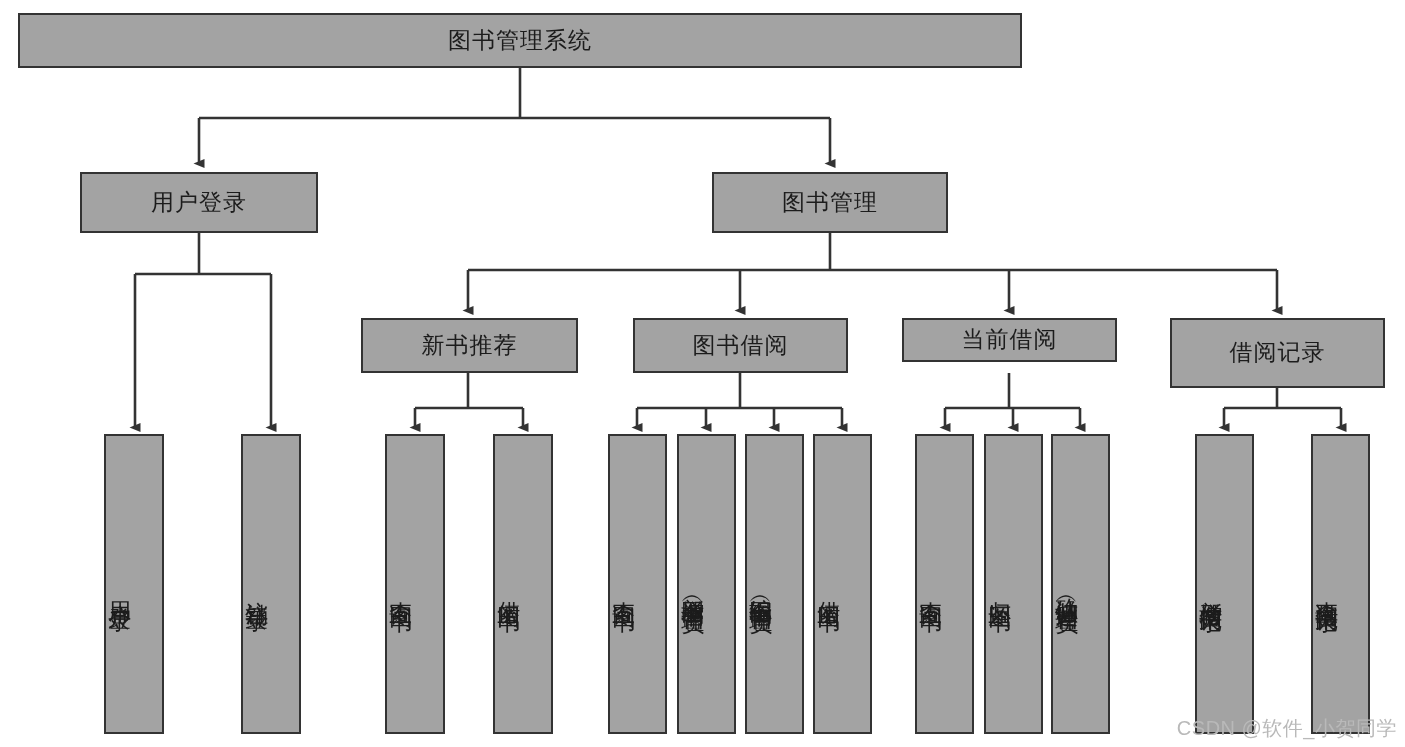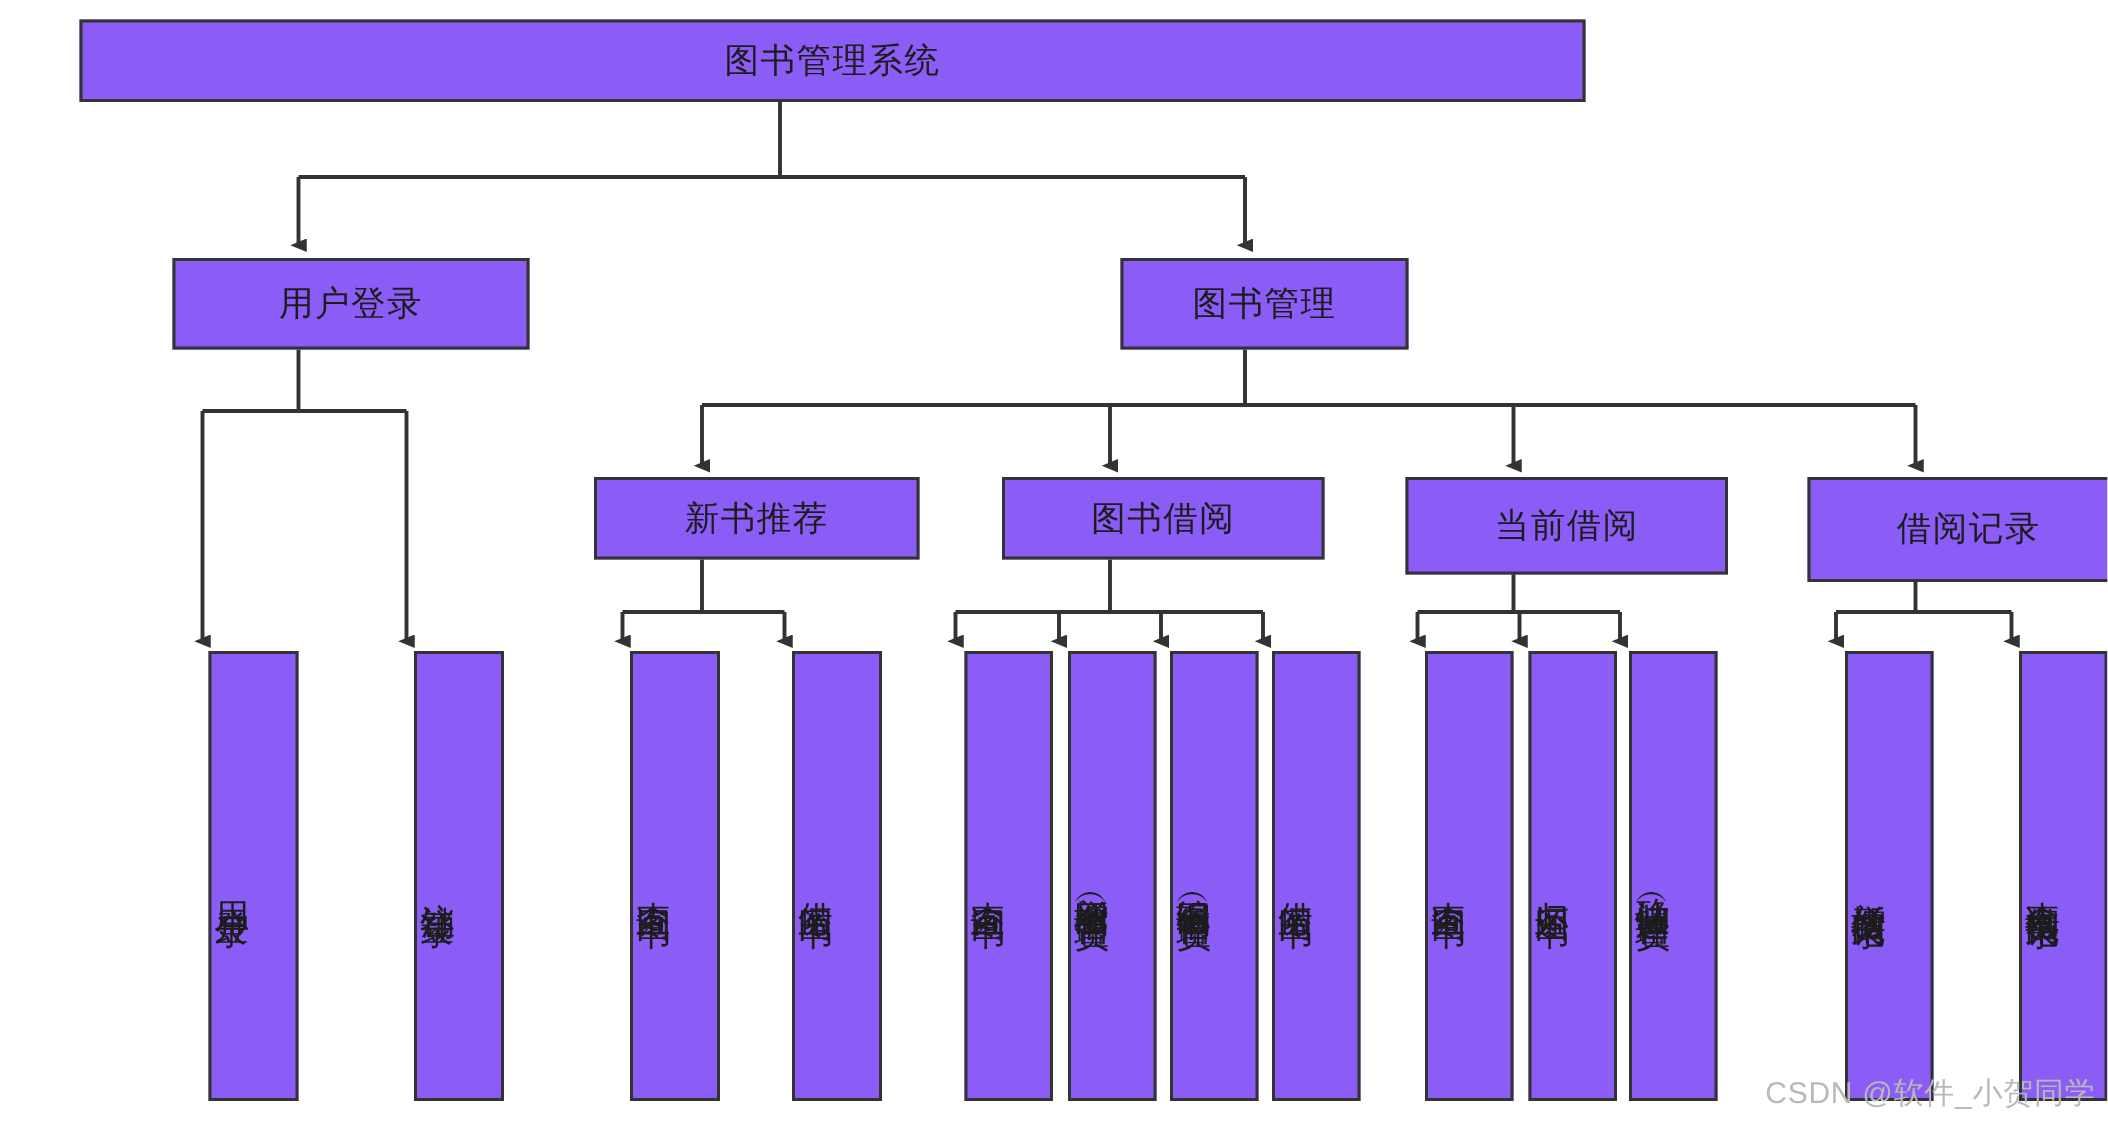--- a/index.html
+++ b/index.html
@@ -23,26 +23,25 @@
     left: 0;
     top: 0;
     width: 1405px;
     height: 747px;
     pointer-events: none;
   }
   .node {
     position: absolute;
     box-sizing: border-box;
     border: 2.5px solid #333333;
-    background: #8b5cf6;
+    background: #a3a3a3;
     display: flex;
     align-items: center;
     justify-content: center;
     text-align: center;
-    margin-left: 35px;
   }
   .node .label {
     font-size: 23px;
     line-height: 1.1;
     letter-spacing: 1px;
     color: #1c1c1c;
     white-space: nowrap;
   }
   .node.vert {
     align-items: center;
@@ -126,33 +125,33 @@
   </svg>
 
   <div class="node" style="left:18px; top:13px; width:1004px; height:55px;">
     <span class="label">图书管理系统</span>
   </div>
 
   <div class="node" style="left:80px; top:172px; width:238px; height:61px;">
     <span class="label">用户登录</span>
   </div>
 
-  <div class="node" style="left:712px; top:172px; width:192px; height:61px;text-align:right;">
+  <div class="node" style="left:712px; top:172px; width:236px; height:61px;text-align:right;">
     <span class="label">图书管理</span>
   </div>
 
   <div class="node" style="left:633px; top:318px; width:215px; height:55px;">
     <span class="label">图书借阅</span>
   </div>
 
   <div class="node" style="left:361px; top:318px; width:217px; height:55px;">
     <span class="label">新书推荐</span>
   </div>
 
-  <div class="node" style="left:902px; top:318px; width:215px; height:65px;">
+  <div class="node" style="left:902px; top:318px; width:215px; height:44px;">
     <span class="label">当前借阅</span>
   </div>
 
   <div class="node" style="left:1170px; top:318px; width:215px; height:70px;">
     <span class="label">借阅记录</span>
   </div>
 
   <div class="node vert" style="left:104px; top:434px; width:60px; height:300px;">
     <span class="label">用户登录</span>
   </div>

